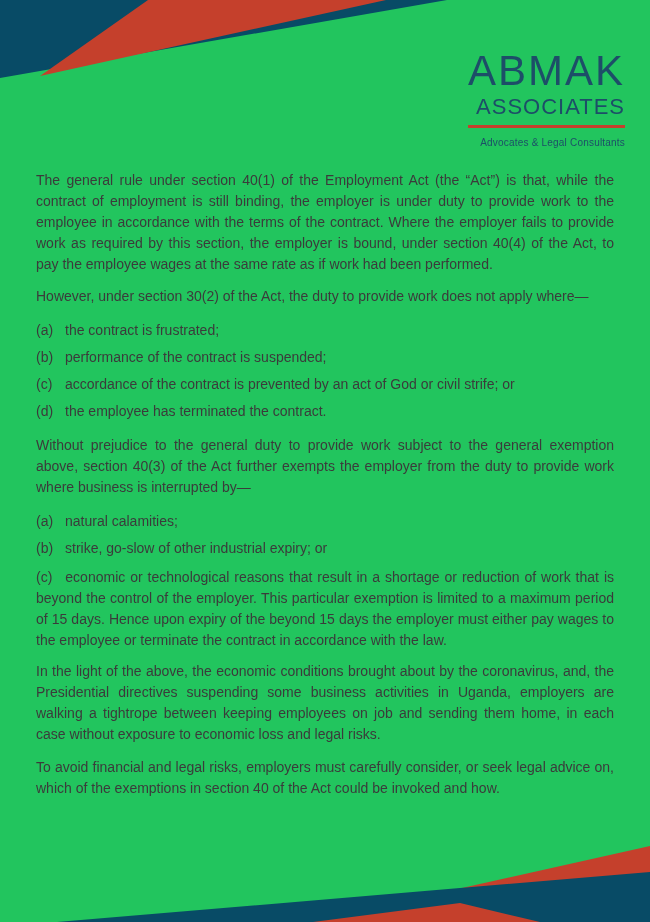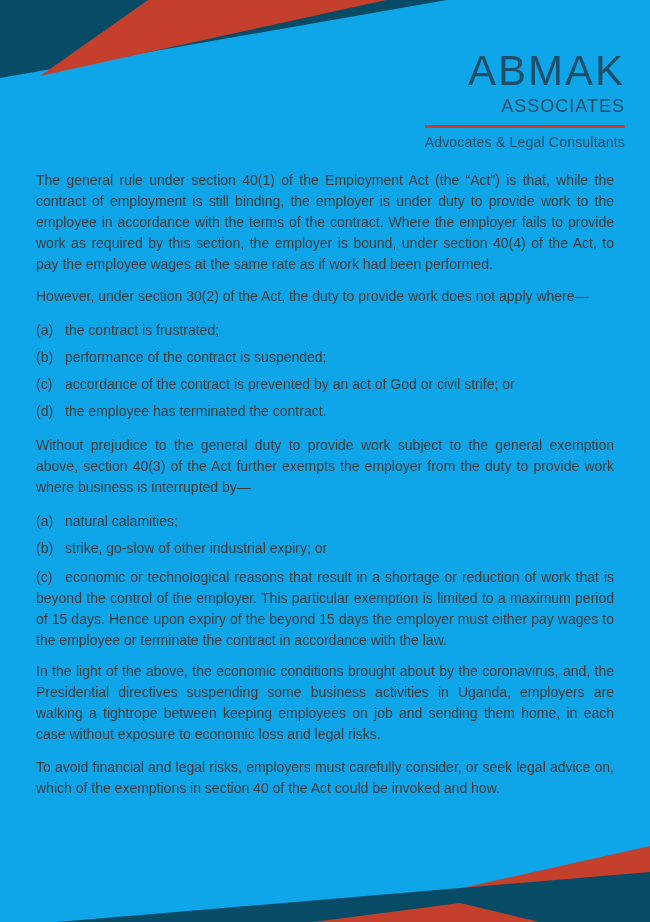--- a/index.html
+++ b/index.html
@@ -1,21 +1,21 @@
 <!DOCTYPE html>
 <html style="--teal: #084b66; --red: #c5402c; --navy: #1d4e68; --title: #17506b; --body: #3b3b3b;"><head>
 <meta charset="utf-8">
 <style>
   html, body { margin: 0; padding: 0; background: #e8e8e8; }
   .page {
     position: relative;
     width: 650px;
     height: 922px;
     margin: 0 auto;
-    background: #0ea5e9;
+    background: #22c55e;
     overflow: hidden;
     font-family: "Liberation Sans", sans-serif;
   }
   
   .deco { position: absolute; left: 0; display: block; pointer-events: none; }
   .deco-top { top: 0; }
   .deco-bottom { bottom: 0; }
   .teal-fill { fill: var(--teal, #084b66); }
   .red-fill  { fill: var(--red, #c5402c); }
 
@@ -27,33 +27,33 @@
     text-align: right;
     color: var(--navy, #1d4e68);
   }
   .brand-abmak {
     font-size: 42px;
     line-height: 40px;
     letter-spacing: 2px;
     font-weight: 400;
   }
   .brand-assoc {
-    font-size: 18px;
+    font-size: 22px;
     line-height: 27px;
     letter-spacing: 1px;
     font-weight: 400;
     margin-top: 2px;
   }
   .brand-line {
     height: 3px;
     background: var(--red, #c5402c);
     margin: 5px 0 6px 0;
   }
   .brand-tag {
-    font-size: 14px;
+    font-size: 10px;
     line-height: 17px;
     letter-spacing: 0.2px;
   }
 
   
   .content {
     position: absolute;
     left: 36px;
     right: 36px;
     top: 170px;

